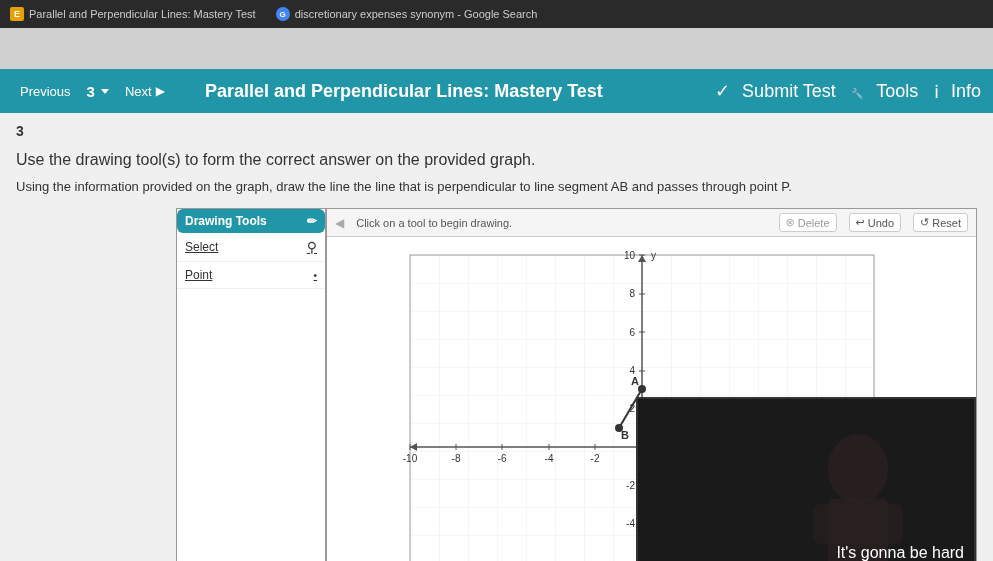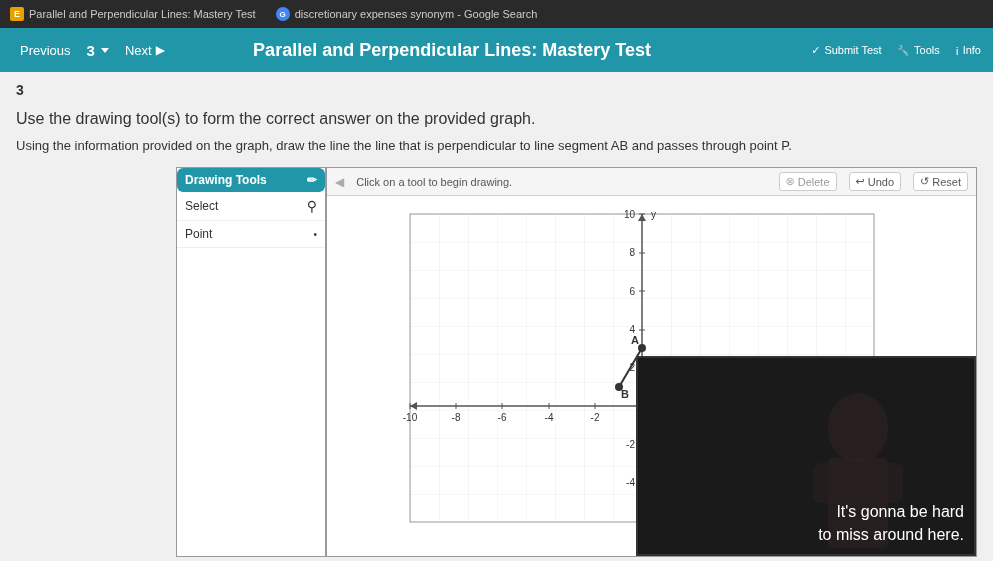--- a/index.html
+++ b/index.html
@@ -40,20 +40,21 @@
     }
 
     
     .nav-bar {
       display: flex;
       align-items: center;
       background: #2196a8;
       height: 44px;
       padding: 0 12px;
       gap: 0;
+      margin-top: 41px;
     }
     .nav-prev, .nav-next {
       color: white;
       font-size: 13px;
       cursor: pointer;
       padding: 6px 8px;
       display: flex;
       align-items: center;
       gap: 4px;
     }
@@ -74,25 +75,25 @@
       text-align: center;
       margin-left: -80px;
     }
     .nav-actions {
       display: flex;
       align-items: center;
       gap: 16px;
     }
     .nav-action-btn {
       color: white;
-      font-size: 11px;
+      font-size: 18px;
       cursor: pointer;
       display: flex;
       align-items: center;
-      gap: 4px;
+      gap: 12px;
       text-align: center;
     }
 
     
     .main-content {
       background: #f0f0f0;
       padding: 10px 16px;
       min-height: 489px;
       position: relative;
     }
@@ -140,20 +141,21 @@
     }
     .drawing-tool-item {
       padding: 6px 8px;
       font-size: 12px;
       color: #333;
       border-bottom: 1px solid #eee;
       display: flex;
       align-items: center;
       justify-content: space-between;
       cursor: pointer;
+      text-decoration: underline;
     }
 
     
     .canvas-container {
       flex: 1;
       display: flex;
       flex-direction: column;
       border: 1px solid #999;
       background: white;
     }

